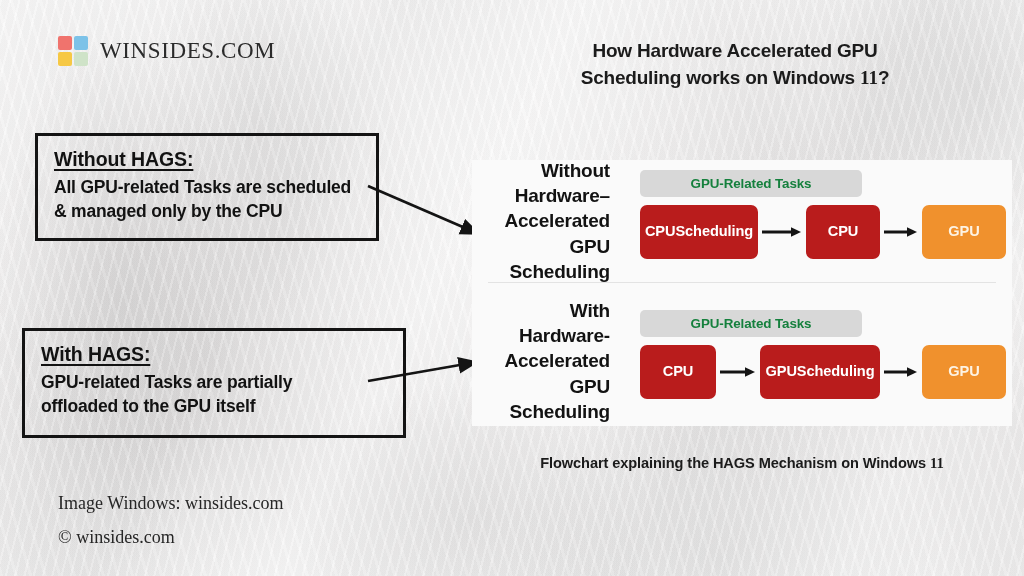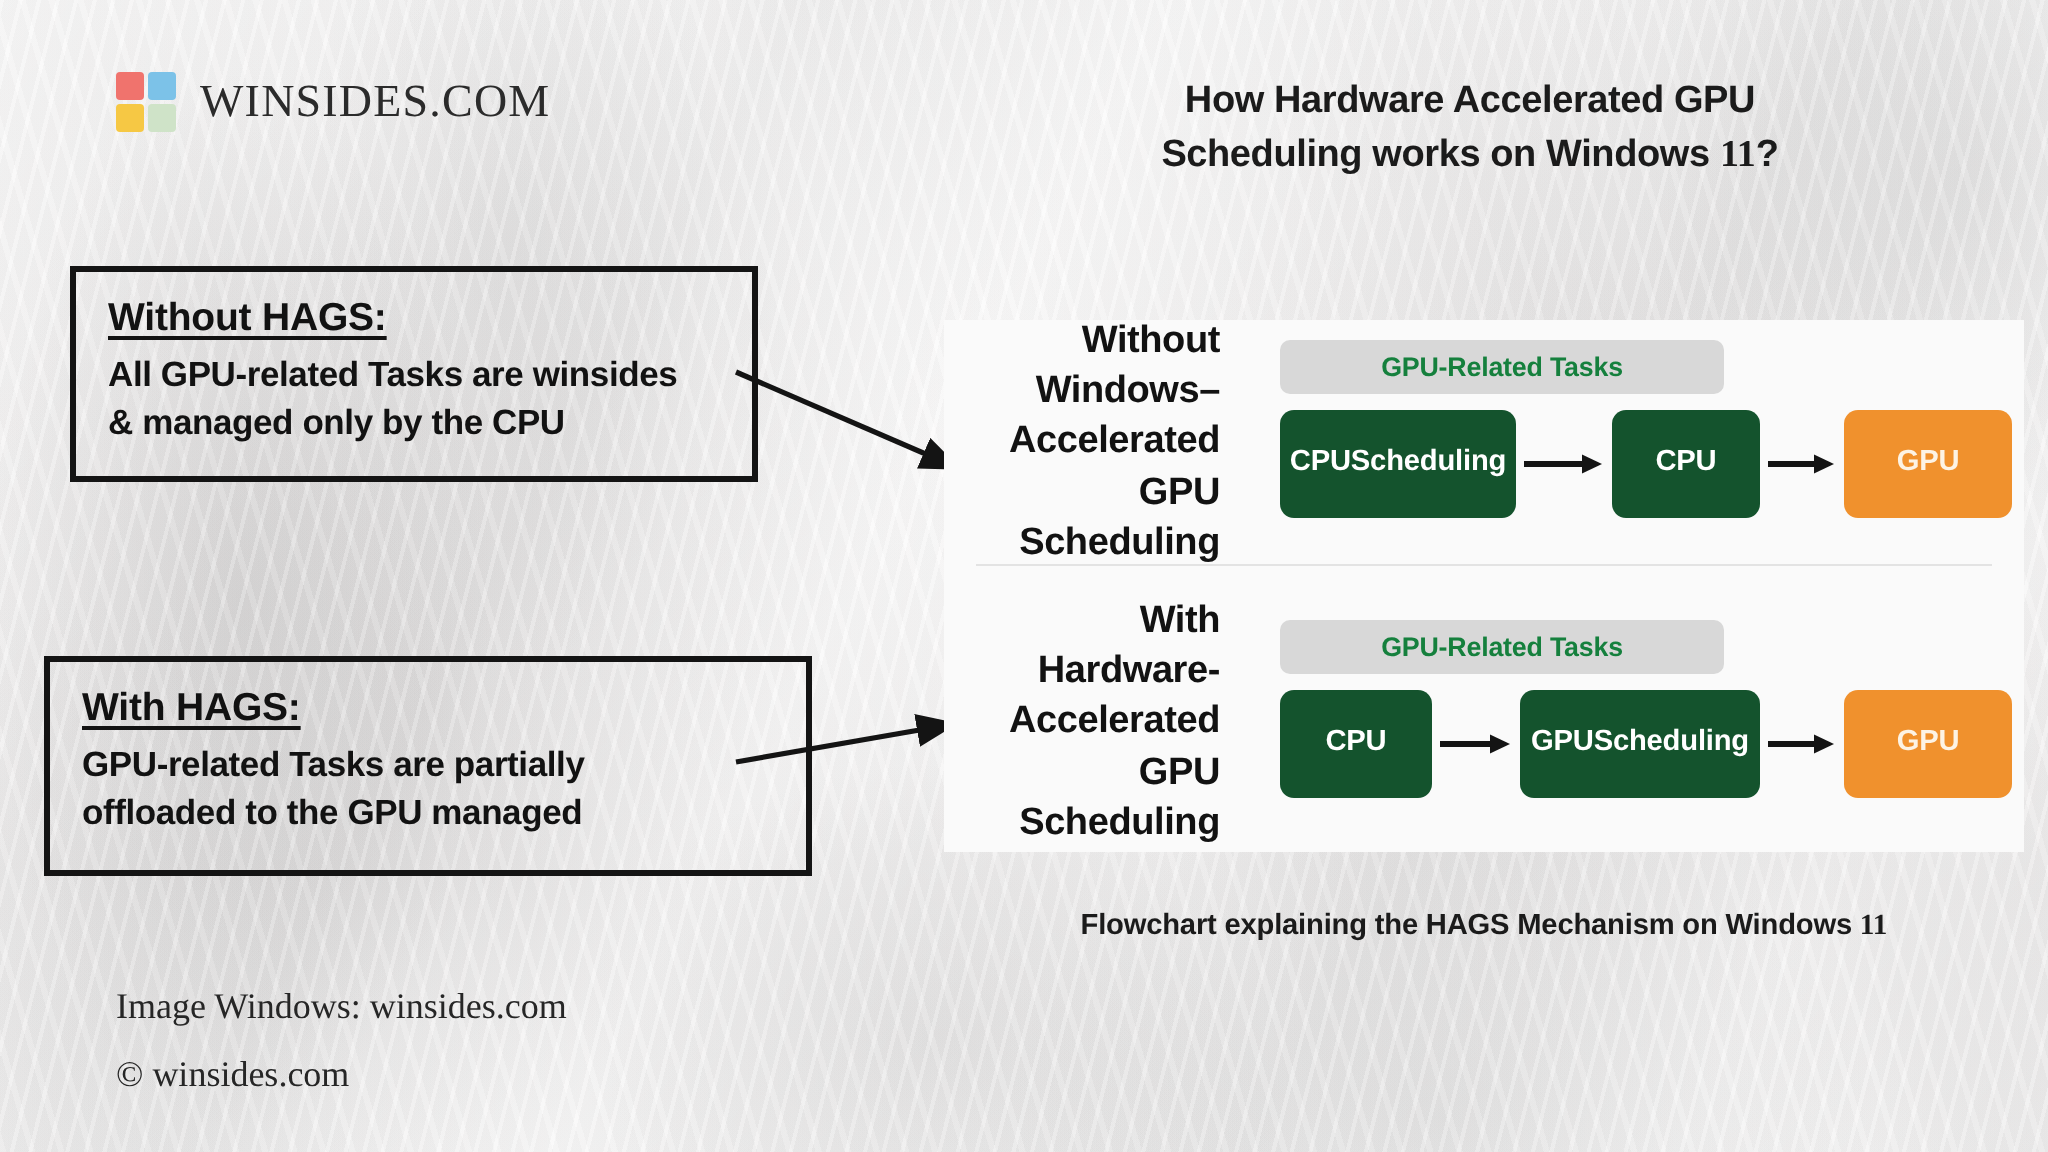--- a/index.html
+++ b/index.html
@@ -181,21 +181,21 @@
     border-radius: 7px;
     display: flex;
     align-items: center;
     justify-content: center;
     text-align: center;
     font-size: 14.6px;
     font-weight: bold;
     line-height: 1.2;
     letter-spacing: -0.1px;
   }
-  .node-blue   { background: #14532d; color: #ffffff; }
+  .node-blue   { background: #b91c1c; color: #ffffff; }
   .node-orange { background: #f0912d; color: #fdf3e4; }
 
   .flow-arrow {
     position: absolute;
     top: 66px;
     height: 12px;
     display: block;
   }
 
   
@@ -242,51 +242,51 @@
   </div>
 
   <div id="title">
     <span>How Hardware Accelerated GPU</span><br>
     <span>Scheduling works on Windows </span><span class="win-num">11</span><span>?</span>
   </div>
 
   <div class="callout" id="callout-without">
     <div class="callout-heading">Without HAGS:</div>
     <div class="callout-body">
-      <span>All GPU-related Tasks are winsides</span><br>
+      <span>All GPU-related Tasks are scheduled</span><br>
       <span>&amp; managed only by the CPU</span>
     </div>
   </div>
 
   <div class="callout" id="callout-with">
     <div class="callout-heading">With HAGS:</div>
     <div class="callout-body">
       <span>GPU-related Tasks are partially</span><br>
-      <span>offloaded to the GPU managed</span>
+      <span>offloaded to the GPU itself</span>
     </div>
   </div>
 
   <svg id="arrows" width="1024" height="576" viewBox="0 0 1024 576">
     <defs>
       <marker id="ah" markerWidth="9" markerHeight="9" refX="7.2" refY="3.2" orient="auto">
         <path d="M0,0 L8,3.2 L0,6.4 z" fill="#141414"></path>
       </marker>
     </defs>
     <line x1="368" y1="186" x2="479" y2="234" stroke="#141414" stroke-width="2.6" marker-end="url(#ah)"></line>
     <line x1="368" y1="381" x2="477" y2="362" stroke="#141414" stroke-width="2.6" marker-end="url(#ah)"></line>
   </svg>
 
   <div id="flow-panel">
 
     <div class="row-divider"></div>
 
     <div class="flow-row" id="flow-row-1">
       <div class="row-label">
         <span>Without</span><br>
-        <span>Windows–</span><br>
+        <span>Hardware–</span><br>
         <span>Accelerated</span><br>
         <span>GPU Scheduling</span>
       </div>
       <div class="row-flow">
         <div class="tasks-bar">GPU-Related Tasks</div>
 
         <div class="node node-blue" style="left:22px; width:118px;">
           <span>CPU</span>
             <br>
           <span>Scheduling</span>

